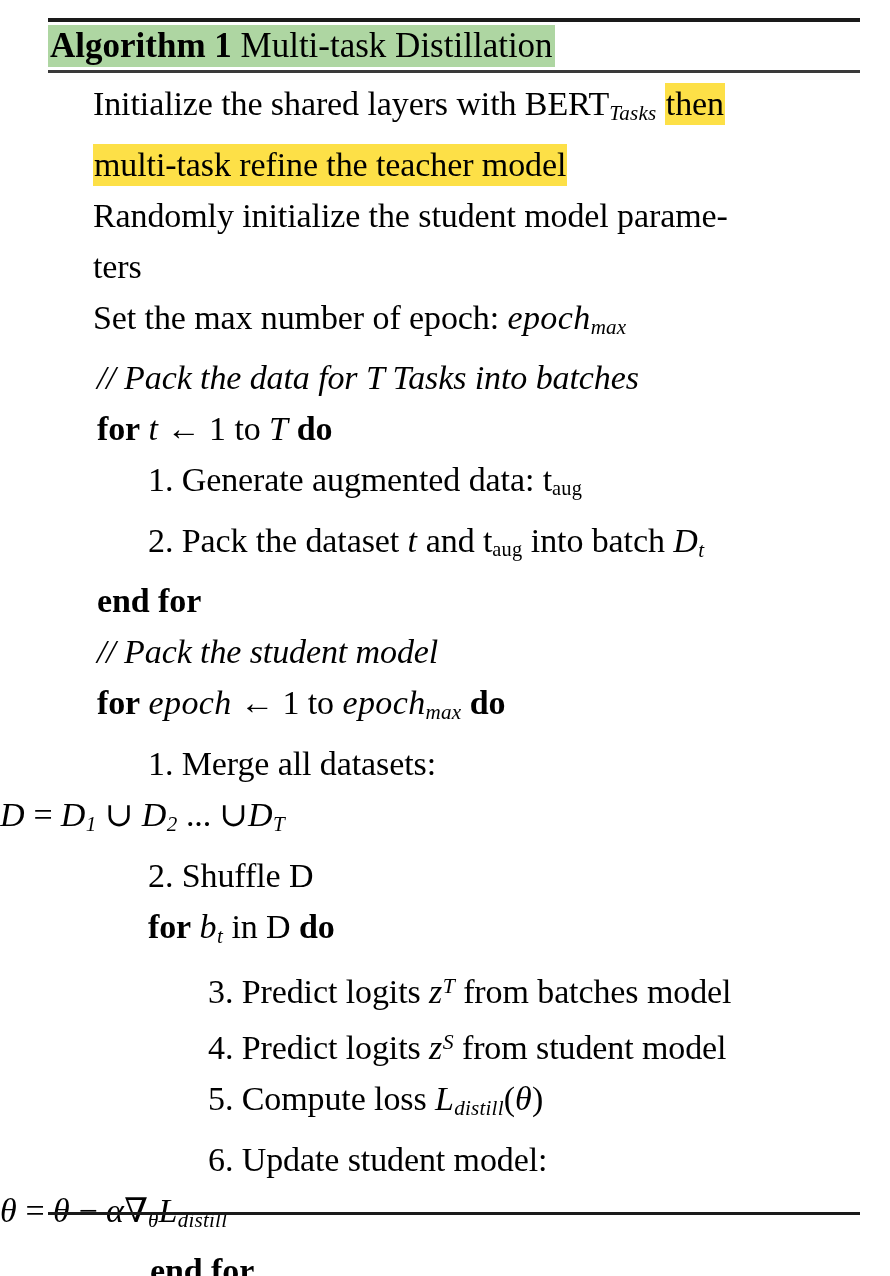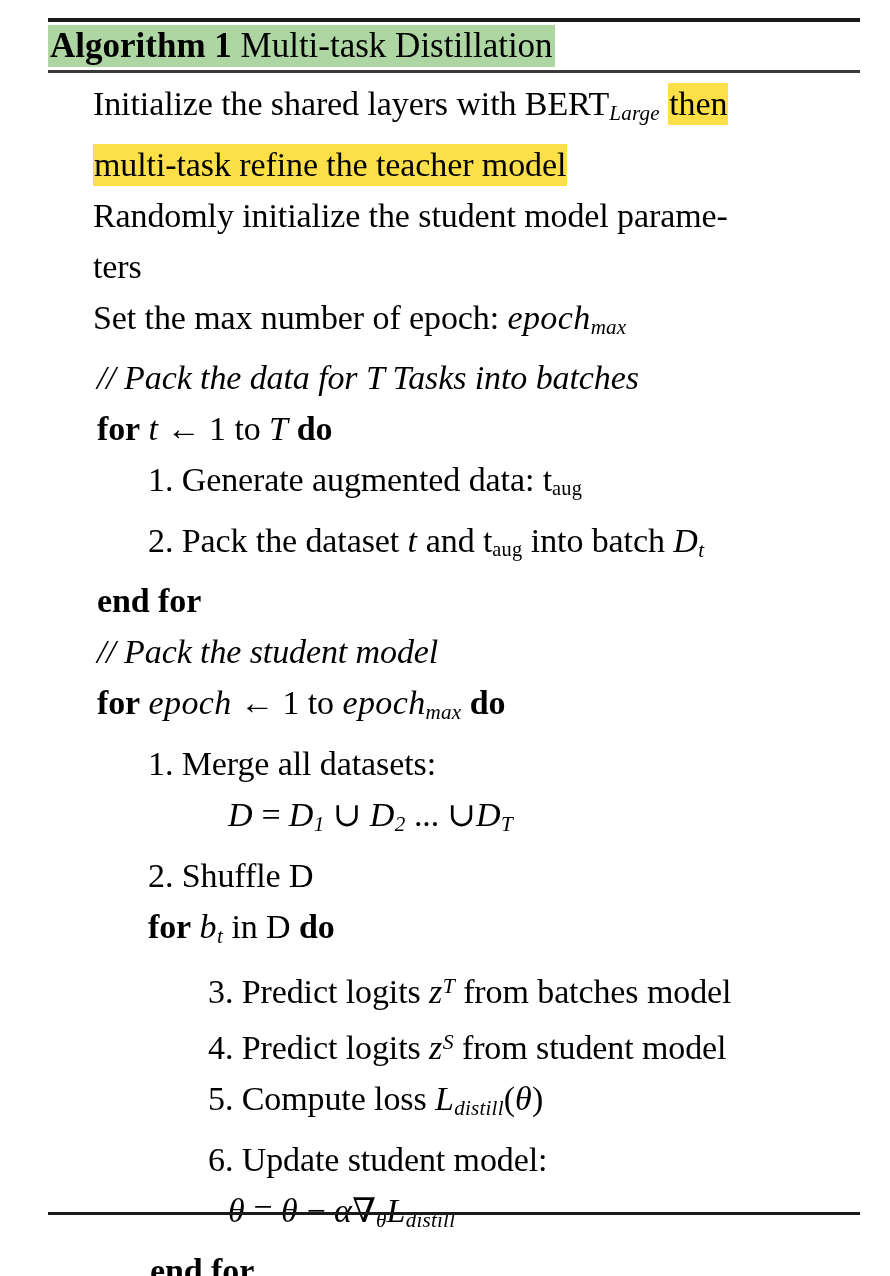--- a/index.html
+++ b/index.html
@@ -72,21 +72,21 @@
     font-size: 34px;
     line-height: 51px;
     white-space: nowrap;
     letter-spacing: -0.1px;
   }   
   .ind-1 { padding-left: 86px; margin-left: 11px; }   
   .ind-2 { padding-left: 93px; }   
   .ind-3 { padding-left: 148px; }  
   .ind-4 { padding-left: 150px; }  
   .ind-5 { padding-left: 208px; }  
-  .ind-6 { padding-left: 228px; }  
+  .ind-6 { }  
 
   .kw { font-weight: bold; }
   .cmt { font-style: italic; }
 
   
   .mathvar {
     font-family: "Liberation Serif", "DejaVu Serif", serif;
     font-style: italic;
     letter-spacing: 0.4px;
   }
@@ -123,21 +123,21 @@
   <div class="rule-area hrule-top"></div>
 
   <div class="alg-title">
     <span class="title-hl"><b>Algorithm 1</b> <span>Multi-task Distillation</span></span>
   </div>
 
   <div class="rule-area hrule-mid"></div>
 
   <div class="alg-body">
 
-    <div class="line ind-2"><span>Initialize the shared layers with BERT</span><sub>Large</sub> <span class="hl-pink">then</span></div>
+    <div class="line ind-2"><span>Initialize the shared layers with BERT</span><sub>Tasks</sub> <span class="hl-pink">then</span></div>
 
     <div class="line ind-2"><span class="hl-pink">multi-task refine the teacher model</span></div>
 
     <div class="line ind-2"><span>Randomly initialize the student model parame-</span></div>
 
     <div class="line ind-2"><span>ters</span></div>
 
     <div class="line ind-2"><span>Set the max number of epoch:</span> <span class="mathvar">epoch</span><sub>max</sub></div>
 
     <div class="line ind-1 cmt"><span>// Pack the data for</span> <span>T</span> <span>Tasks into batches</span></div>

